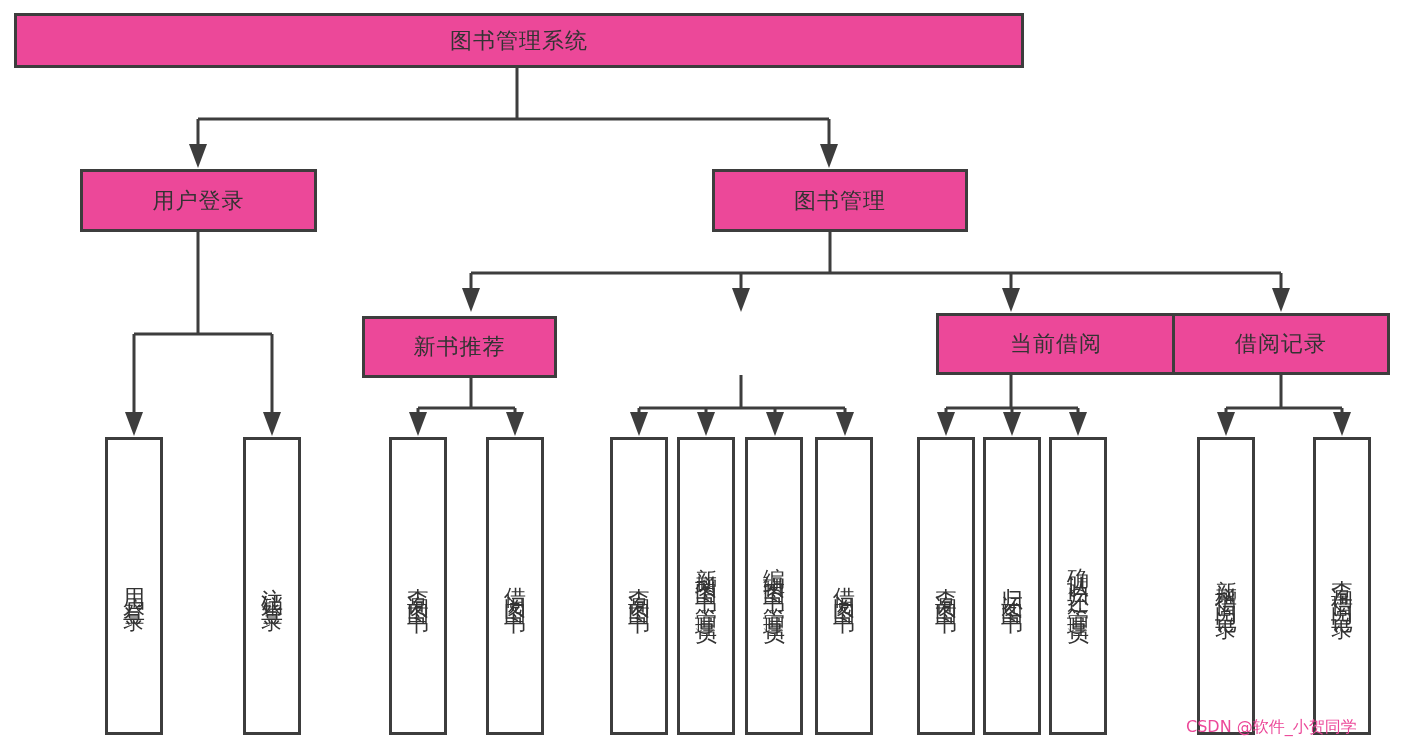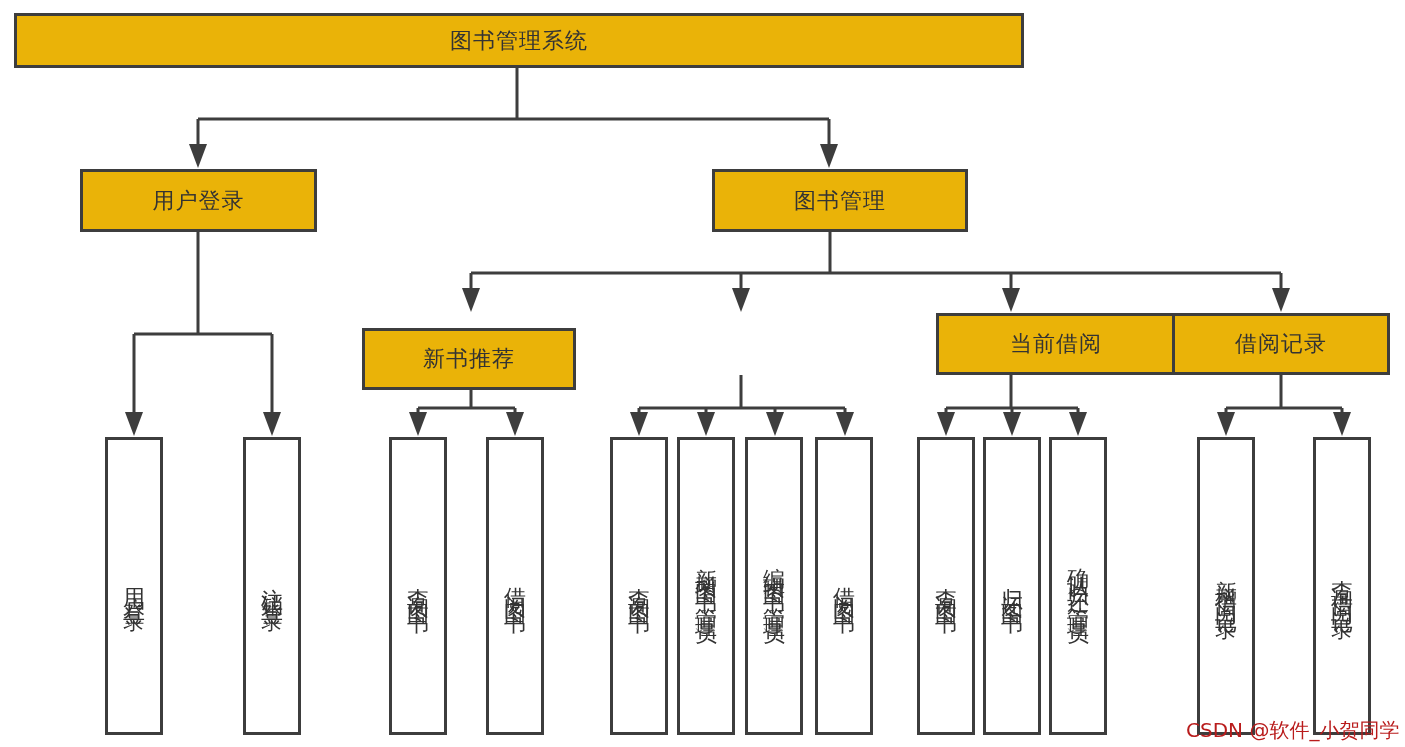--- a/index.html
+++ b/index.html
@@ -18,21 +18,21 @@
   .wires {
     position: absolute;
     left: 0;
     top: 0;
     z-index: 1;
   }
   .box {
     position: absolute;
     box-sizing: border-box;
     border: 3px solid #3d3d3d;
-    background: #eab308;
+    background: #ec4899;
     display: flex;
     align-items: center;
     justify-content: center;
     font-size: 22px;
     letter-spacing: 1px;
     color: #333333;
     z-index: 2;
     white-space: nowrap;
   }
   .vbox {
@@ -53,22 +53,22 @@
     text-orientation: mixed;
     font-size: 22px;
     letter-spacing: 8px;
     color: #333333;
     line-height: 1;
   }
   .watermark {
     position: absolute;
     left: 1186px;
     top: 717px;
-    font-size: 20px;
-    color: #b91c1c;
+    font-size: 16px;
+    color: #ec4899;
     z-index: 5;
     white-space: nowrap;
     text-align: right;
   }
 </style>
 </head>
 <body>
 
 <div class="canvas">
 
@@ -109,21 +109,21 @@
     <span>图书管理系统</span>
   </div>
 
   <div class="box" style="left:80px;top:169px;width:237px;height:63px">
     <span>用户登录</span>
   </div>
   <div class="box" style="left:712px;top:169px;width:256px;height:63px">
     <span>图书管理</span>
   </div>
 
-  <div class="box" style="left:362px;top:328px;width:214px;height:62px">
+  <div class="box" style="left:362px;top:316px;width:195px;height:62px">
     <span>新书推荐</span>
   </div>
   <div class="box" style="left:936px;top:313px;width:240px;height:62px">
     <span>当前借阅</span>
   </div>
   <div class="box" style="left:1172px;top:313px;width:218px;height:62px">
     <span>借阅记录</span>
   </div>
 
   <div class="vbox" style="left:105px">

